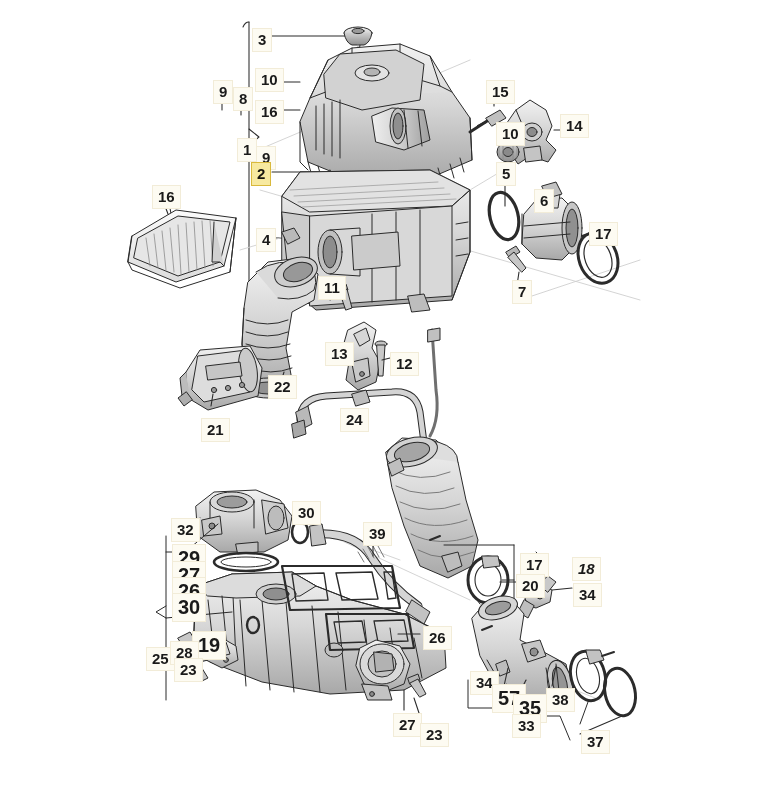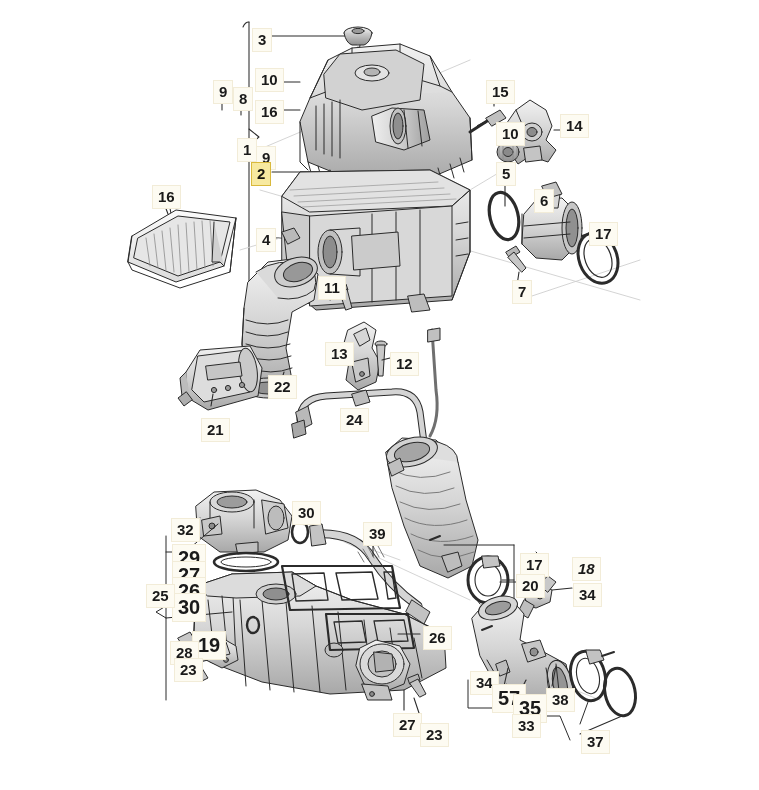--- a/index.html
+++ b/index.html
@@ -512,21 +512,21 @@
   <div class="callout" style="left:390px;top:352px;">12</div>
   <div class="callout" style="left:201px;top:418px;">21</div>
   <div class="callout" style="left:340px;top:408px;">24</div>
   <div class="callout" style="left:171px;top:518px;">32</div>
   <div class="callout" style="left:292px;top:501px;">30</div>
   <div class="callout" style="left:363px;top:522px;">39</div>
   <div class="callout sm" style="left:172px;top:544px;">29</div>
   <div class="callout sm" style="left:172px;top:561px;">27</div>
   <div class="callout sm" style="left:172px;top:577px;">26</div>
   <div class="callout sm" style="left:172px;top:593px;">30</div>
-  <div class="callout" style="left:146px;top:584px;">25</div>
+  <div class="callout" style="left:146px;top:647px;">25</div>
   <div class="callout" style="left:520px;top:553px;">17</div>
   <div class="callout" style="left:572px;top:557px;font-style:italic;">18</div>
   <div class="callout" style="left:516px;top:574px;">20</div>
   <div class="callout" style="left:573px;top:583px;">34</div>
   <div class="callout sm" style="left:192px;top:631px;">19</div>
   <div class="callout" style="left:170px;top:641px;text-align:right;">28</div>
   <div class="callout" style="left:423px;top:626px;">26</div>
   <div class="callout" style="left:174px;top:658px;">23</div>
   <div class="callout" style="left:470px;top:671px;">34</div>
   <div class="callout sm" style="left:492px;top:684px;">57</div>

